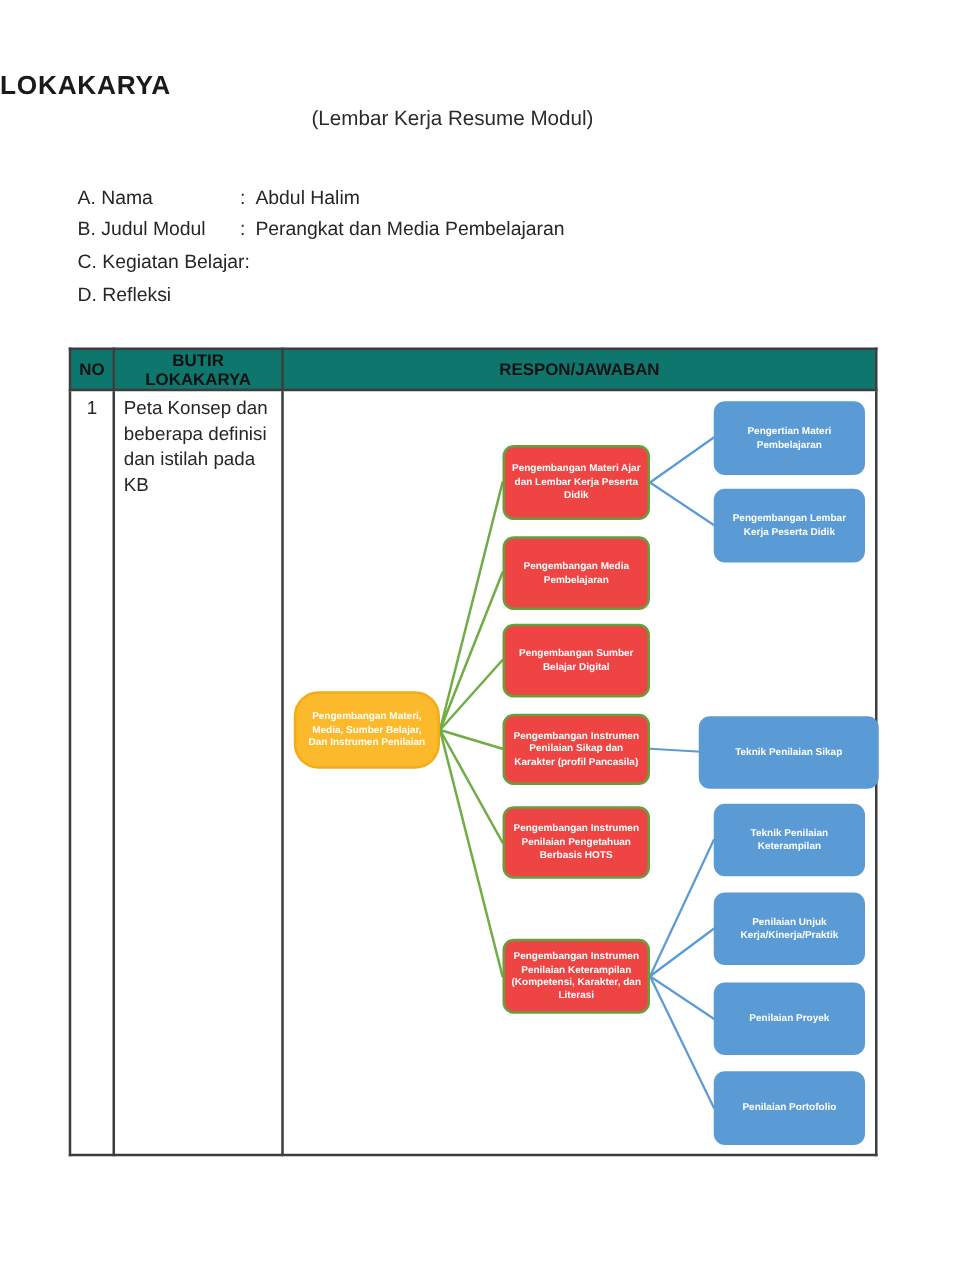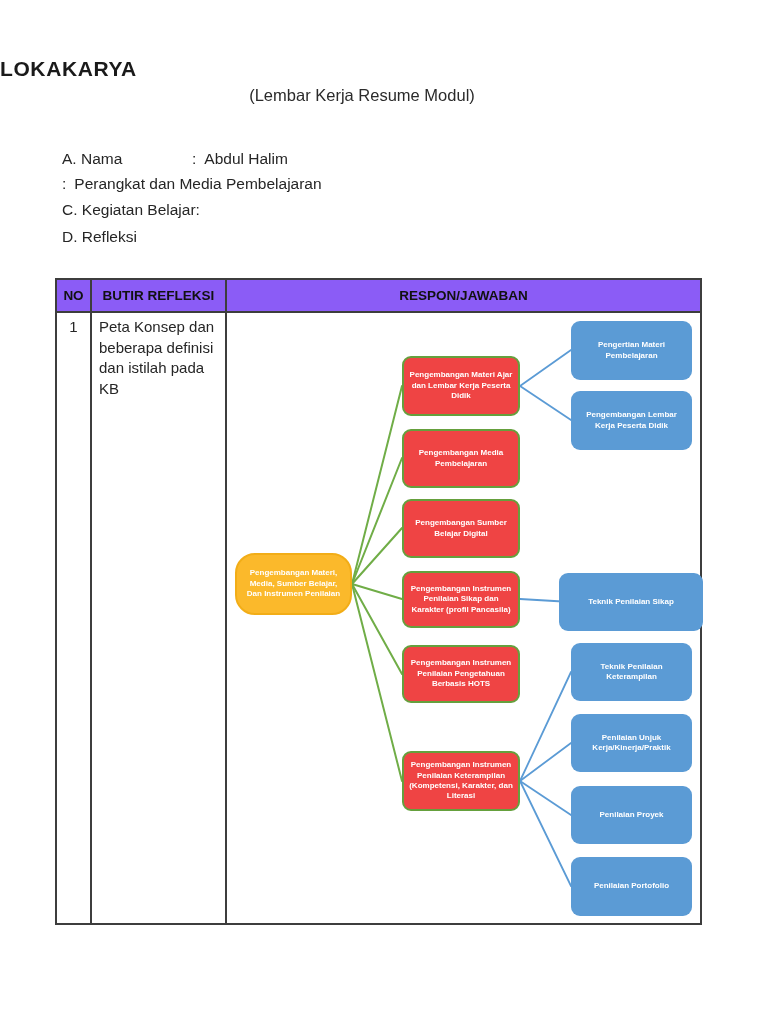--- a/index.html
+++ b/index.html
@@ -14,21 +14,21 @@
   .info-label{min-width:130px;white-space:nowrap;}
   .info-colon{margin-right:8px;}
   .info-value{white-space:nowrap;}
   .c-value{font-size:14.8px;line-height:25.4px;}
   .c-line2{padding-left:5px;}
   .d-row{margin-top:2px;}
 
   table.refleksi{position:absolute;left:55px;top:278px;border-collapse:collapse;
                  table-layout:fixed;width:645px;}
   table.refleksi th, table.refleksi td{border:2px solid #3d3d3d;}
-  th.h{background:#8b5cf6;font-size:13.5px;font-weight:bold;color:#111;
+  th.h{background:#0f766e;font-size:13.5px;font-weight:bold;color:#111;
        height:31px;text-align:center;padding:0 2px;}
   .col-no{width:35px;}
   .col-butir{width:135px;}
   .col-respon{width:475px;}
   td.no-cell{vertical-align:top;text-align:center;font-size:15px;padding-top:5px;height:604px;}
   td.butir-cell{vertical-align:top;font-size:15px;line-height:20.5px;padding:4px 8px 0 7px;}
   td.respon-cell{position:relative;padding:0;}
   .diagram{position:relative;width:471px;height:604px;}
   .edges{position:absolute;left:0;top:0;}
   .node{position:absolute;box-sizing:border-box;border-radius:9px;color:#fff;
@@ -60,20 +60,21 @@
   <div class="title">LOKAKARYA</div>
   <div class="subtitle">(Lembar Kerja Resume Modul)</div>
 
   <div class="info-list">
     <div class="info-row">
       <span class="info-label">A. Nama</span>
       <span class="info-colon">:</span>
       <span class="info-value">Abdul Halim</span>
     </div>
     <div class="info-row">
+      <span class="info-label">B. Judul Modul</span>
       <span class="info-colon">:</span>
       <span class="info-value">Perangkat dan Media Pembelajaran</span>
     </div>
     <div class="info-row">
       <span class="info-label">C. Kegiatan Belajar</span>
       <span class="info-colon">:</span>
     </div>
     <div class="info-row d-row">
       <span class="info-label">D. Refleksi</span>
     </div>
@@ -81,21 +82,21 @@
 
   <table class="refleksi">
     <colgroup>
         <col class="col-no">
         <col class="col-butir">
         <col class="col-respon">
       </colgroup>
     <thead>
       <tr>
         <th class="h">NO</th>
-        <th class="h">BUTIR REFLEKSI</th>
+        <th class="h">BUTIR LOKAKARYA</th>
         <th class="h">RESPON/JAWABAN</th>
       </tr>
     </thead>
     <tbody>
       <tr>
         <td class="no-cell">1</td>
         <td class="butir-cell">Peta Konsep dan beberapa definisi dan istilah pada KB</td>
         <td class="respon-cell">
           <div class="diagram">
             <svg class="edges" width="471" height="604" viewBox="0 0 471 604">

